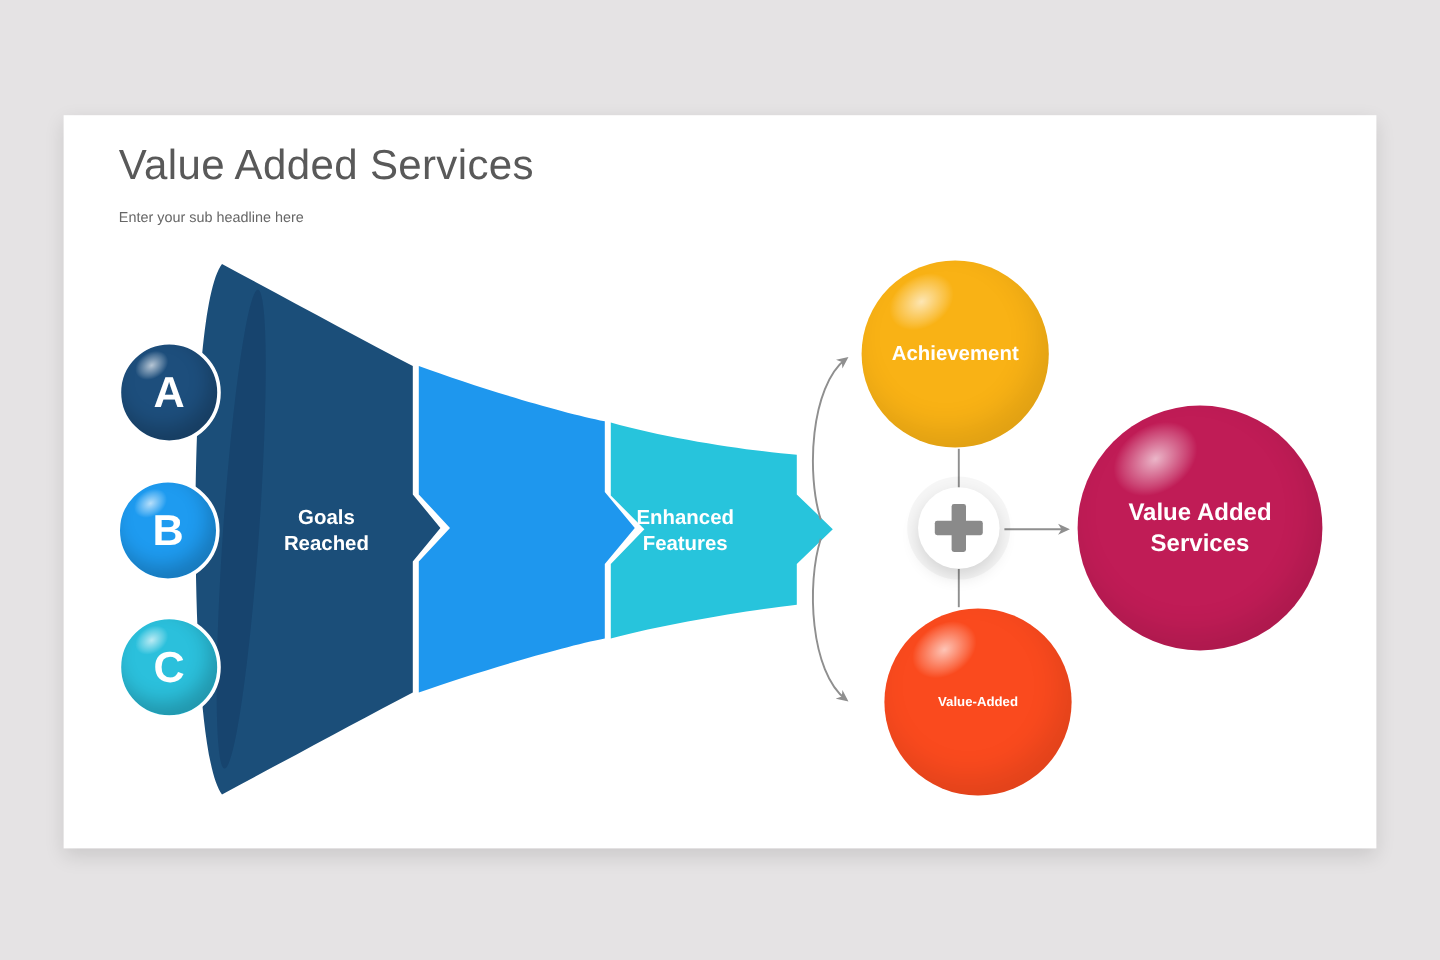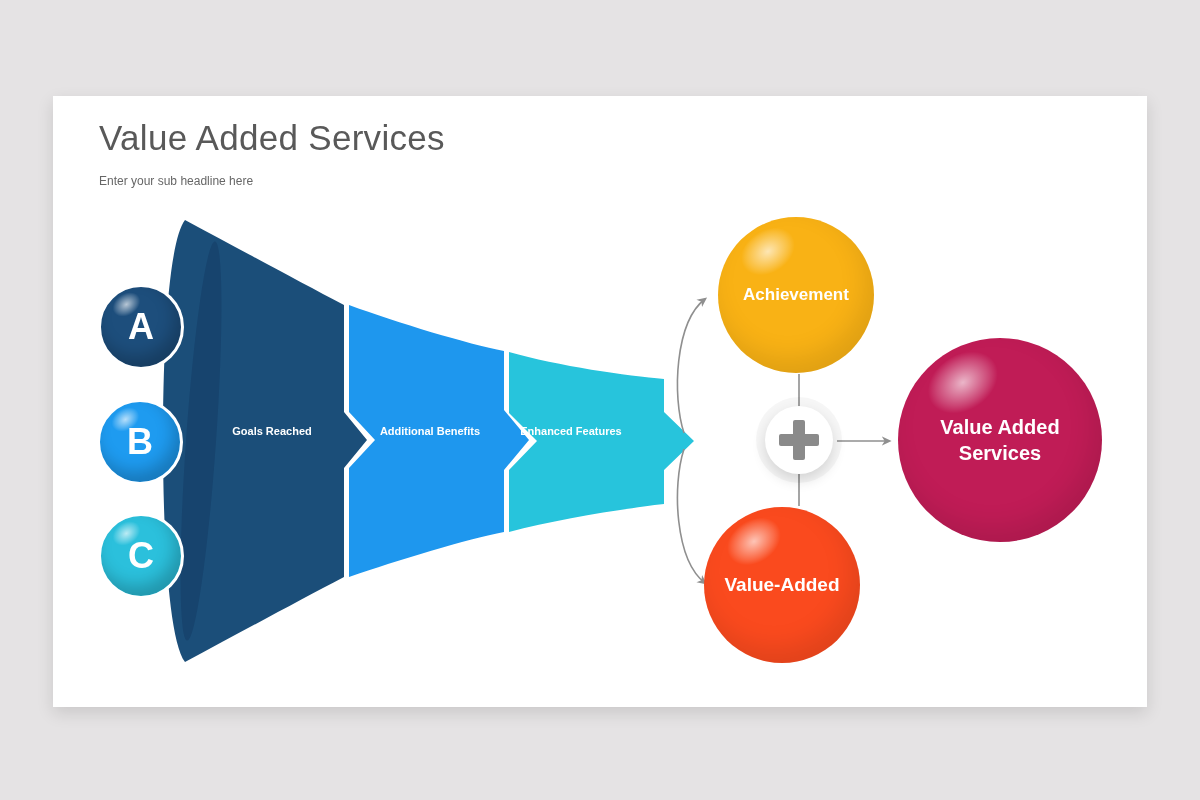--- a/index.html
+++ b/index.html
@@ -46,27 +46,27 @@
     box-shadow:inset -6px -10px 16px rgba(0,0,0,0.22);
   }
   .marker-a { left:45px; top:188px; }
   .marker-b { left:44px; top:303px; }
   .marker-c { left:45px; top:417px; }
 
   .out {
     box-shadow:inset -8px -14px 26px rgba(0,0,0,0.10);
   }
   .out-top    { left:665px; top:121px; width:156px; height:156px; font-size:17px; }
-  .out-bottom { left:651px; top:411px; width:156px; height:156px; font-size:19px; }
+  .out-bottom { left:684px; top:411px; width:156px; height:156px; font-size:11px; }
   .out-result { left:845px; top:242px; width:204px; height:204px; font-size:20px; line-height:26px; }
   .out-result > span { width:150px; }
 
   .stage-label {
     position:absolute; width:120px; text-align:center;
-    color:#ffffff; font-weight:bold; font-size:11px; line-height:21px;
+    color:#ffffff; font-weight:bold; font-size:17px; line-height:21px;
   }
   .stage-1 { left:159px; top:325px; }
   .stage-2 { left:317px; top:325px; }
   .stage-3 { left:458px; top:325px; }
 
   .plus-circle {
     position:absolute; left:712px; top:310px; width:68px; height:68px;
     border-radius:50%; background:#ffffff;
     box-shadow:0 0 0 9px rgba(0,0,0,0.035), 0 6px 14px rgba(0,0,0,0.14);
   }
@@ -101,21 +101,20 @@
 
     <path d="M631,337 C619,300 622,226 652,203" fill="none" stroke-width="1.6" marker-end="url(#ah)" stroke="#8f8f8f"></path>
     <path d="M631,353 C619,390 622,464 652,487" fill="none" stroke-width="1.6" marker-end="url(#ah)" stroke="#8f8f8f"></path>
 
     <line x1="746" y1="278" x2="746" y2="311" stroke-width="1.6" stroke="#8f8f8f"></line>
     <line x1="746" y1="378" x2="746" y2="410" stroke-width="1.6" stroke="#8f8f8f"></line>
     <path d="M784,345 L836,345" fill="none" stroke-width="1.6" marker-end="url(#ah)" stroke="#8f8f8f"></path>
   </svg>
 
   <div class="stage-label stage-1">Goals Reached</div>
-  <div class="stage-label stage-2">Additional Benefits</div>
   <div class="stage-label stage-3">Enhanced Features</div>
 
   <div class="circle marker marker-a" style="--c: #1d4e7c;">
     <span>A</span>
   </div>
   <div class="circle marker marker-b" style="--c: #1e9bf0;">
     <span>B</span>
   </div>
   <div class="circle marker marker-c" style="--c: #2bc0dc;">
     <span>C</span>

